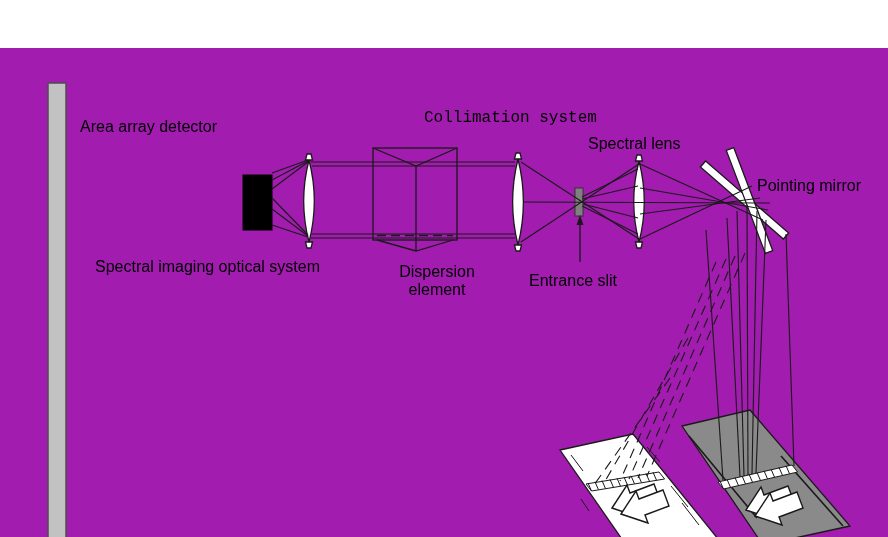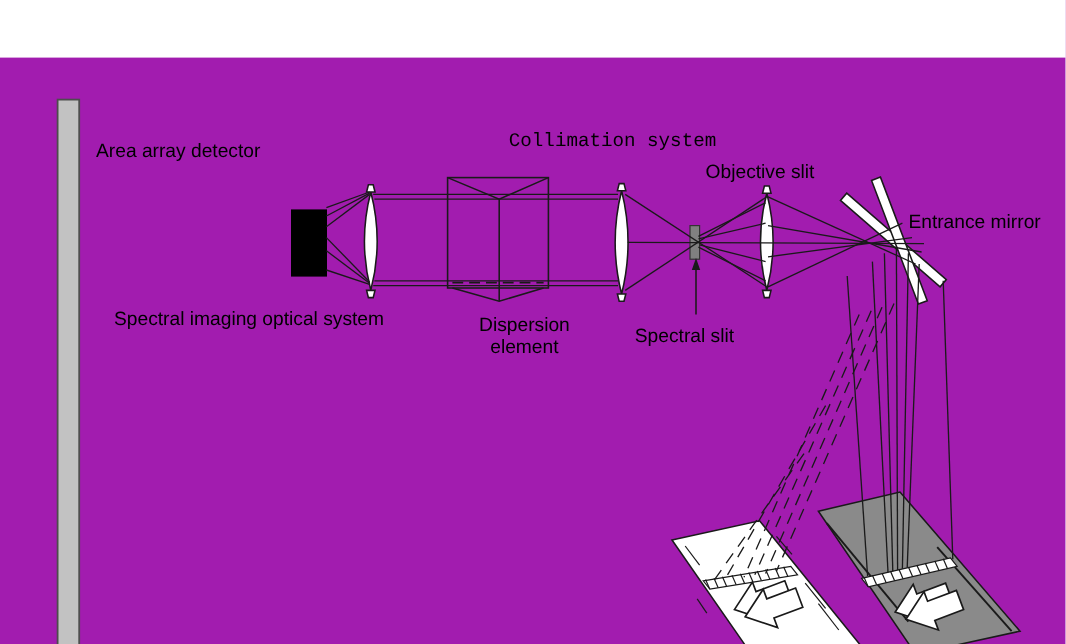--- a/index.html
+++ b/index.html
@@ -162,19 +162,19 @@
   </g>
 
   <g>
     <line x1="580" y1="214" x2="580" y2="176" stroke="#1a1a1a" stroke-width="1.3"></line>
     <polygon points="576.5,177 583.5,177 580,167" fill="#1a1a1a"></polygon>
   </g>
 </svg>
 
   <div class="label lbl-area-array">Area array detector</div>
   <div class="label lbl-collimation">Collimation system</div>
-  <div class="label lbl-objective">Objective slit</div>
-  <div class="label lbl-pointing">Entrance mirror</div>
+  <div class="label lbl-objective">Spectral lens</div>
+  <div class="label lbl-pointing">Pointing mirror</div>
   <div class="label two-line lbl-dispersion">Dispersion
 element</div>
   <div class="label lbl-spectral">Spectral imaging optical system</div>
-  <div class="label lbl-entrance">Spectral slit</div>
+  <div class="label lbl-entrance">Entrance slit</div>
 </div>
 
 </body></html>

